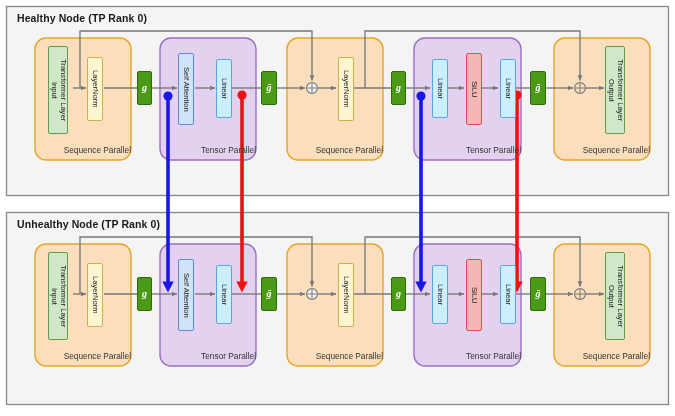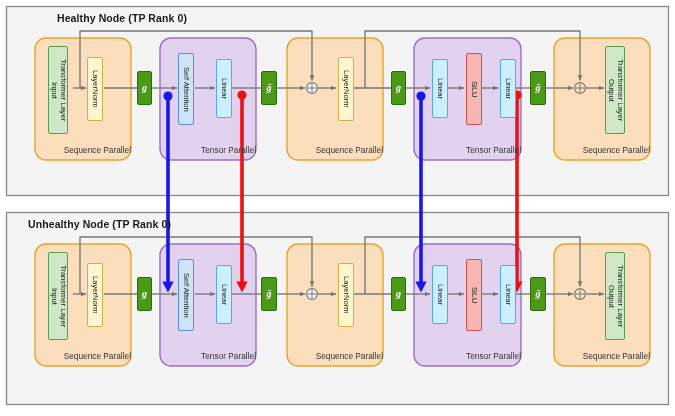--- a/index.html
+++ b/index.html
@@ -170,21 +170,21 @@
       <circle cx="242" cy="95" r="4.6" fill="#ee1111"></circle>
 
       <line x1="421" y1="97" x2="421" y2="287" stroke="#1a16e8" stroke-width="3.6" marker-end="url(#ahb)"></line>
       <circle cx="421" cy="96" r="4.6" fill="#1a16e8"></circle>
 
       <line x1="517" y1="96" x2="517" y2="287" stroke="#ee1111" stroke-width="3.6" marker-end="url(#ahr)"></line>
       <circle cx="517" cy="95" r="4.6" fill="#ee1111"></circle>
     </g>
   </svg>
 
-  <div class="panel-title" style="left:17px;top:12px;margin-left:40px;">Healthy Node (TP Rank 0)</div>
+  <div class="panel-title" style="left:17px;top:12px;">Healthy Node (TP Rank 0)</div>
 
   <div class="vbox" style="left:48px;top:46px;width:20px;height:88px;background:#cfe8c8;border:1.2px solid #5a9e4b;">
     <span>Transformer Layer
 Input</span>
   </div>
   <div class="vbox" style="left:87px;top:57px;width:16px;height:64px;background:#fdf5d0;border:1.2px solid #cbb34a;">
     <span>LayerNorm</span>
   </div>
   <div class="gbox" style="left:137px;top:71px;width:15px;height:34px;background:#4a9a18;border:1.4px solid #2f6b0d;">
     <span>g</span>
@@ -220,21 +220,21 @@
     <span>Transformer Layer
 Output</span>
   </div>
 
   <div class="grp-label" style="left:35px;top:145px;width:96px;">Sequence Parallel</div>
   <div class="grp-label" style="left:160px;top:145px;width:96px;">Tensor Parallel</div>
   <div class="grp-label" style="left:287px;top:145px;width:96px;">Sequence Parallel</div>
   <div class="grp-label" style="left:414px;top:145px;width:107px;">Tensor Parallel</div>
   <div class="grp-label" style="left:554px;top:145px;width:96px;">Sequence Parallel</div>
 
-  <div class="panel-title" style="left:28px;top:218px;">Unhealthy Node (TP Rank 0)</div>
+  <div class="panel-title" style="left:17px;top:218px;">Unhealthy Node (TP Rank 0)</div>
 
   <div class="vbox" style="left:48px;top:252px;width:20px;height:88px;background:#cfe8c8;border:1.2px solid #5a9e4b;">
     <span>Transformer Layer
 Input</span>
   </div>
   <div class="vbox" style="left:87px;top:263px;width:16px;height:64px;background:#fdf5d0;border:1.2px solid #cbb34a;">
     <span>LayerNorm</span>
   </div>
   <div class="gbox" style="left:137px;top:277px;width:15px;height:34px;background:#4a9a18;border:1.4px solid #2f6b0d;">
     <span>g</span>

